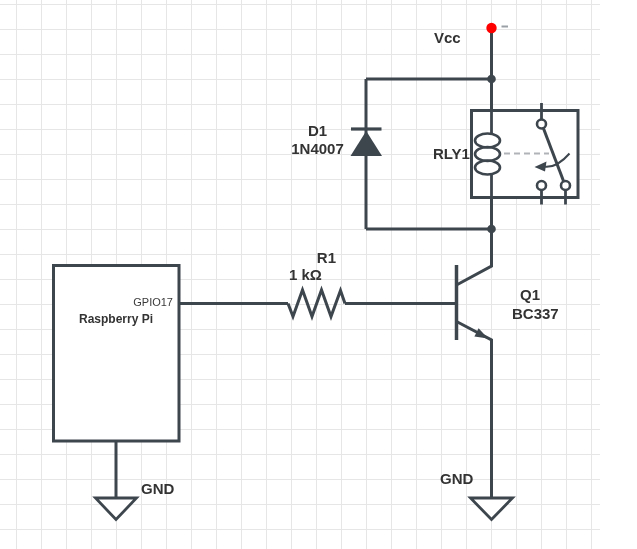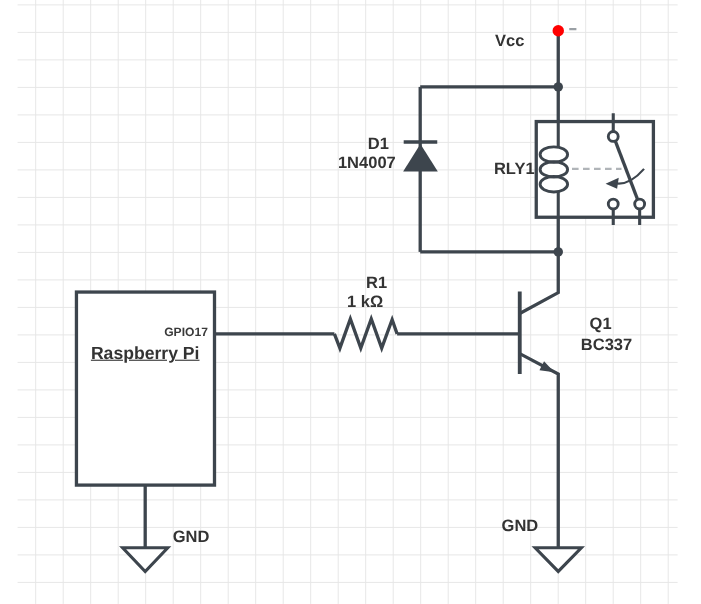--- a/index.html
+++ b/index.html
@@ -7,34 +7,33 @@
     position:relative;
     width:600px;height:549px;
     overflow:hidden;
     background-color:#FFFFFF;
     background-image:
       linear-gradient(to right,#E6E6E6 1px,transparent 1px),
       linear-gradient(to bottom,#E6E6E6 1px,transparent 1px);
     background-size:25px 25px;
     background-position:16px 4px;
     font-family:"Liberation Sans",sans-serif;
-    margin-left:16px;
   }
   svg.schem{position:absolute;left:0;top:0;}
   .lbl{
     position:absolute;
     font-family:"Liberation Sans",sans-serif;
     font-weight:bold;
     font-size:15px;
     line-height:1.15;
     color:#333333;
     white-space:nowrap;
   }
-  .lbl.small{font-size:11px;font-weight:bold;color:#3A3A3A;}
-  .lbl.big{font-size:16px;text-decoration:underline;}
+  .lbl.small{font-size:11px;font-weight:normal;color:#3A3A3A;}
+  .lbl.big{font-size:12px;}
 </style>
 </head>
 <body>
 
 <div class="canvas">
 
   <svg class="schem" width="637" height="549" viewBox="0 0 637 549">
 
     <g stroke="#3D454D" stroke-width="3" fill="none">
       <path d="M491.5,28 V110"></path>
@@ -86,27 +85,27 @@
 
     <polygon points="95.5,498 136.5,498 116,519.5" fill="#FFFFFF" stroke="#3D454D" stroke-width="2.8"></polygon>
     <polygon points="470.5,498 512.5,498 491.5,519.5" fill="#FFFFFF" stroke="#3D454D" stroke-width="2.8"></polygon>
 
     <path d="M501.5,26.5 H508" stroke="#9AA0A5" stroke-width="2"></path>
     <circle cx="491.5" cy="28" r="5.2" fill="#FF0000"></circle>
   </svg>
 
   <div class="lbl" style="left:434px;top:29px;">Vcc</div>
 
-  <div class="lbl" style="left:308px;top:122px;width:40px;text-align:center;">D1</div>
+  <div class="lbl" style="left:308px;top:122px;width:40px;text-align:left;">D1</div>
   <div class="lbl" style="left:285px;top:140px;width:65px;text-align:center;">1N4007</div>
 
   <div class="lbl" style="left:433px;top:145px;">RLY1</div>
 
   <div class="lbl" style="left:296px;top:249px;width:40px;text-align:right;">R1</div>
-  <div class="lbl" style="left:289px;top:266px;width:54px;text-align:center;">1 kΩ</div>
+  <div class="lbl" style="left:289px;top:266px;width:54px;text-align:left;">1 kΩ</div>
 
   <div class="lbl" style="left:520px;top:286px;text-align:center;">Q1</div>
   <div class="lbl" style="left:512px;top:305px;">BC337</div>
 
   <div class="lbl small" style="left:103px;top:296px;width:70px;text-align:right;">GPIO17</div>
   <div class="lbl big" style="left:53px;top:313px;width:126px;text-align:center;">Raspberry Pi</div>
 
   <div class="lbl" style="left:141px;top:480px;">GND</div>
   <div class="lbl" style="left:440px;top:470px;">GND</div>
 

